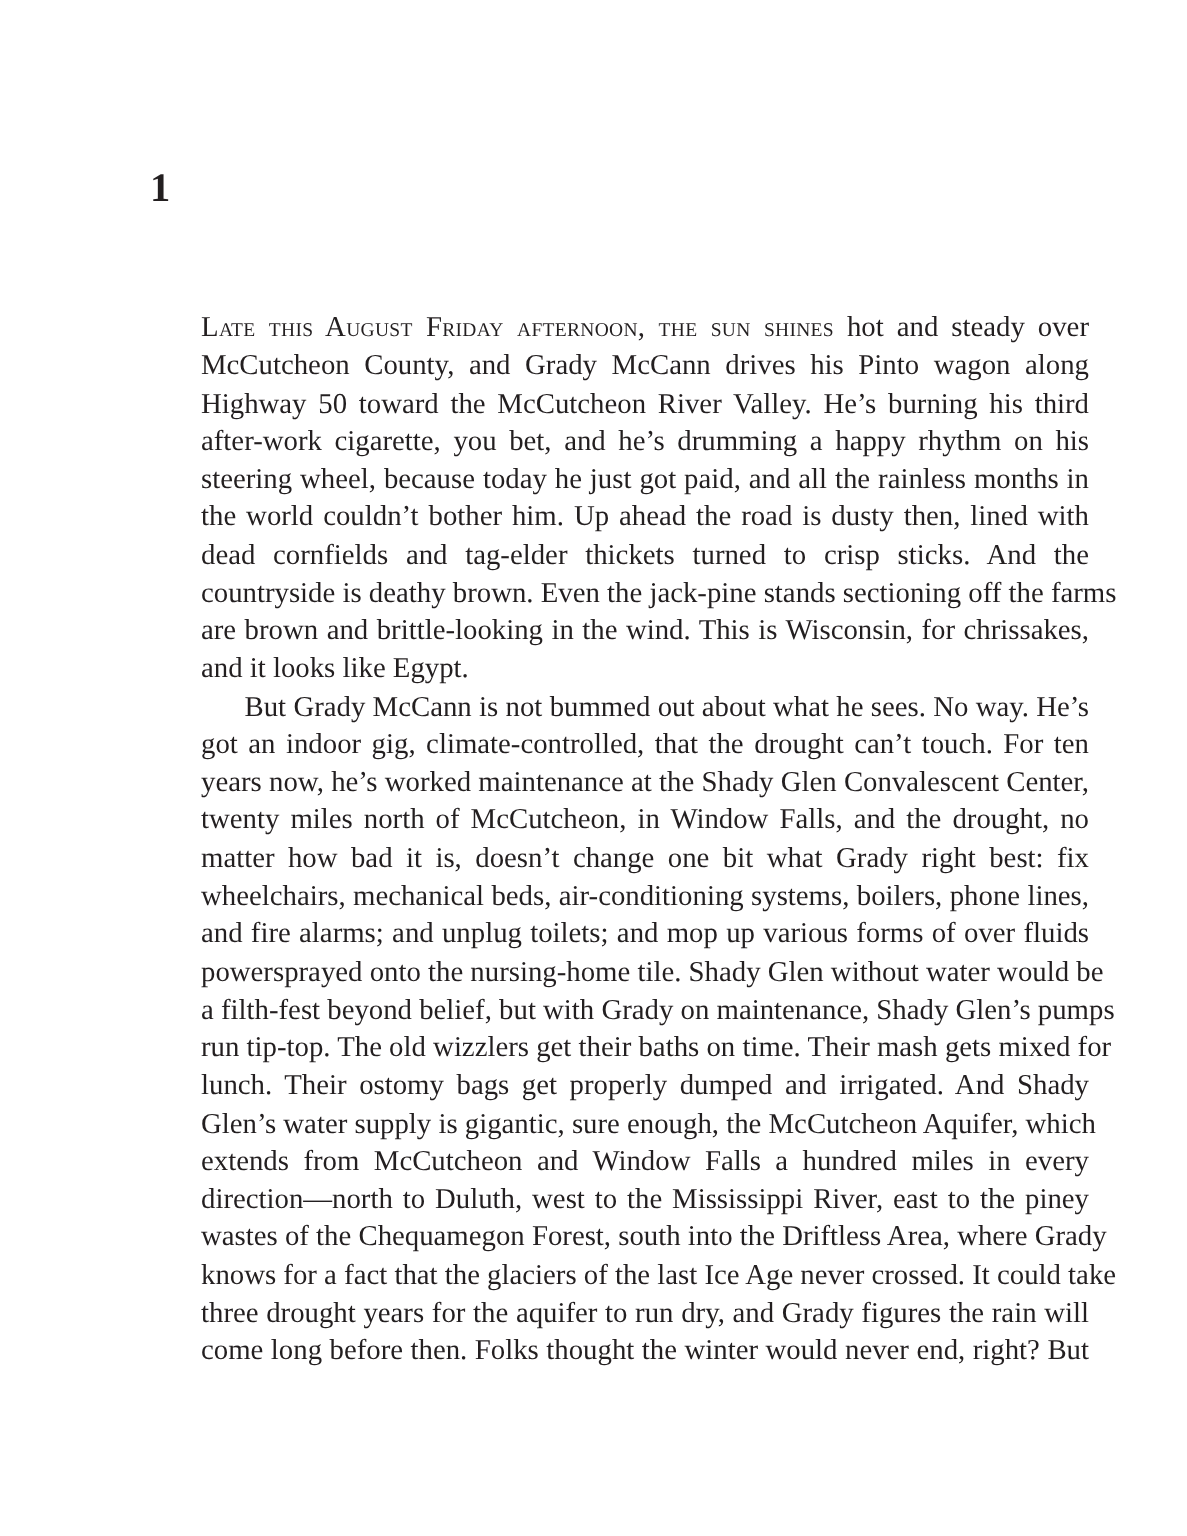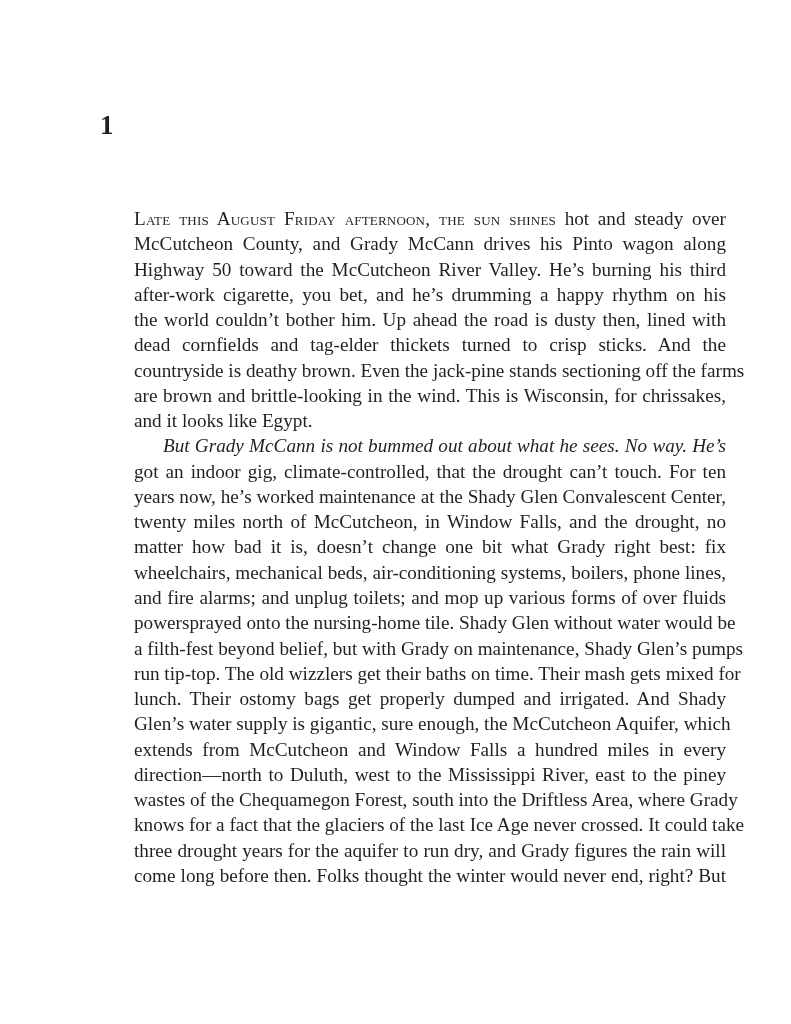--- a/index.html
+++ b/index.html
@@ -39,39 +39,39 @@
       white-space: nowrap;
       text-align: justify;
       text-align-last: justify;
       overflow: visible;
     }
     .line.last {
       text-align-last: left;
     }
     .line.indent {
       text-indent: 29px;
-      font-style: italic;
     }
     .smallcaps {
       font-variant: small-caps;
       letter-spacing: 0.2px;
     }
   </style>
 </head>
 <body>
 
 <div class="chapter-number">1</div>
 
 <div class="body-text">
 
   <div>
     <span class="line"><span class="smallcaps">Late this August Friday afternoon, the sun shines</span><span> hot and steady over</span></span>
     <span class="line">McCutcheon County, and Grady McCann drives his Pinto wagon along</span>
     <span class="line">Highway 50 toward the McCutcheon River Valley. He’s burning his third</span>
     <span class="line">after-work cigarette, you bet, and he’s drumming a happy rhythm on his</span>
+    <span class="line">steering wheel, because today he just got paid, and all the rainless months in</span>
     <span class="line">the world couldn’t bother him. Up ahead the road is dusty then, lined with</span>
     <span class="line">dead cornfields and tag-elder thickets turned to crisp sticks. And the</span>
     <span class="line">countryside is deathy brown. Even the jack-pine stands sectioning off the farms</span>
     <span class="line">are brown and brittle-looking in the wind. This is Wisconsin, for chrissakes,</span>
     <span class="line last">and it looks like Egypt.</span>
   </div>
 
   <div>
     <span class="line indent">But Grady McCann is not bummed out about what he sees. No way. He’s</span>
     <span class="line">got an indoor gig, climate-controlled, that the drought can’t touch. For ten</span>

